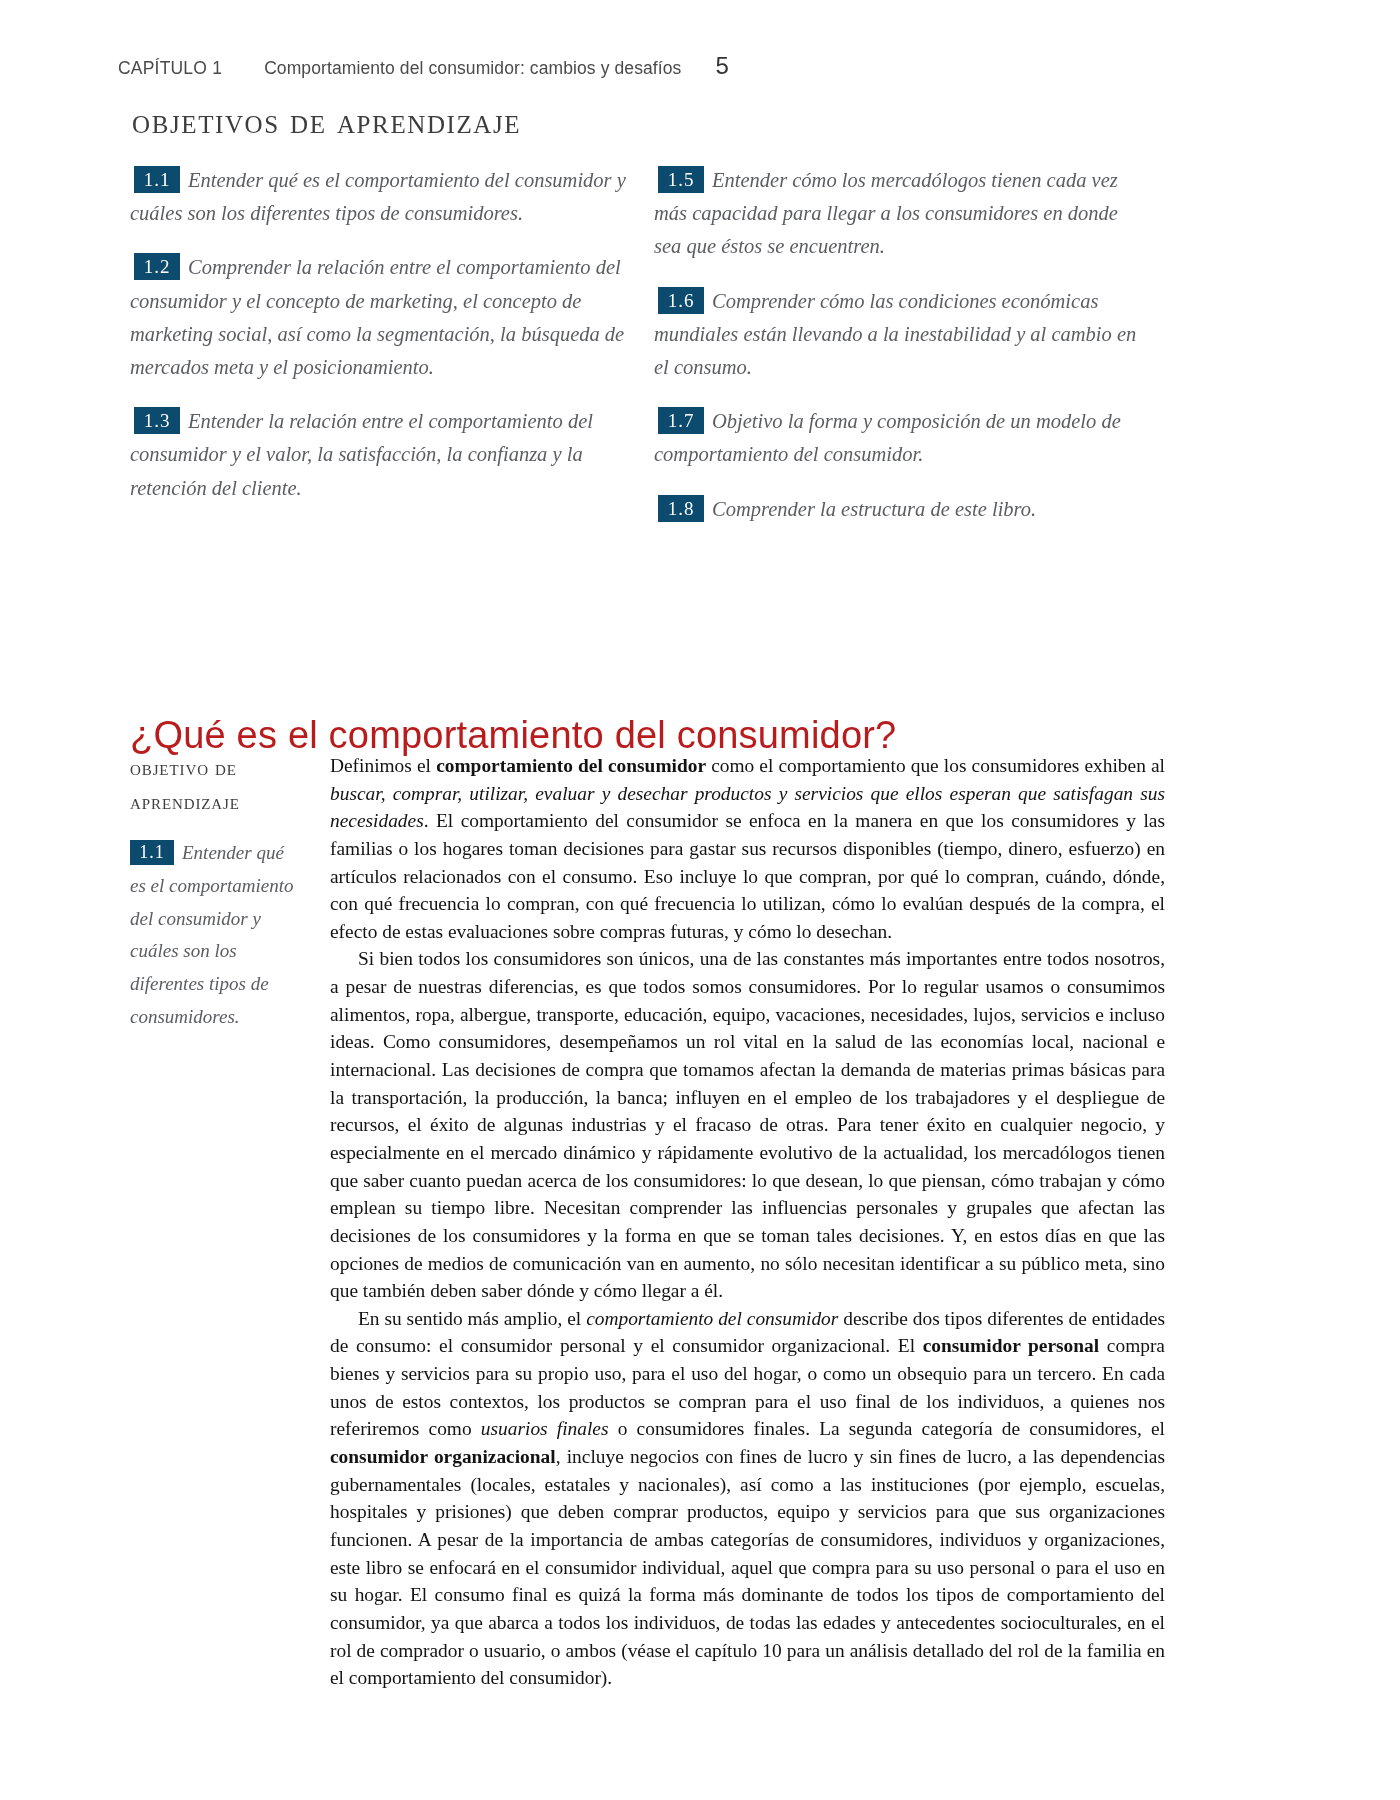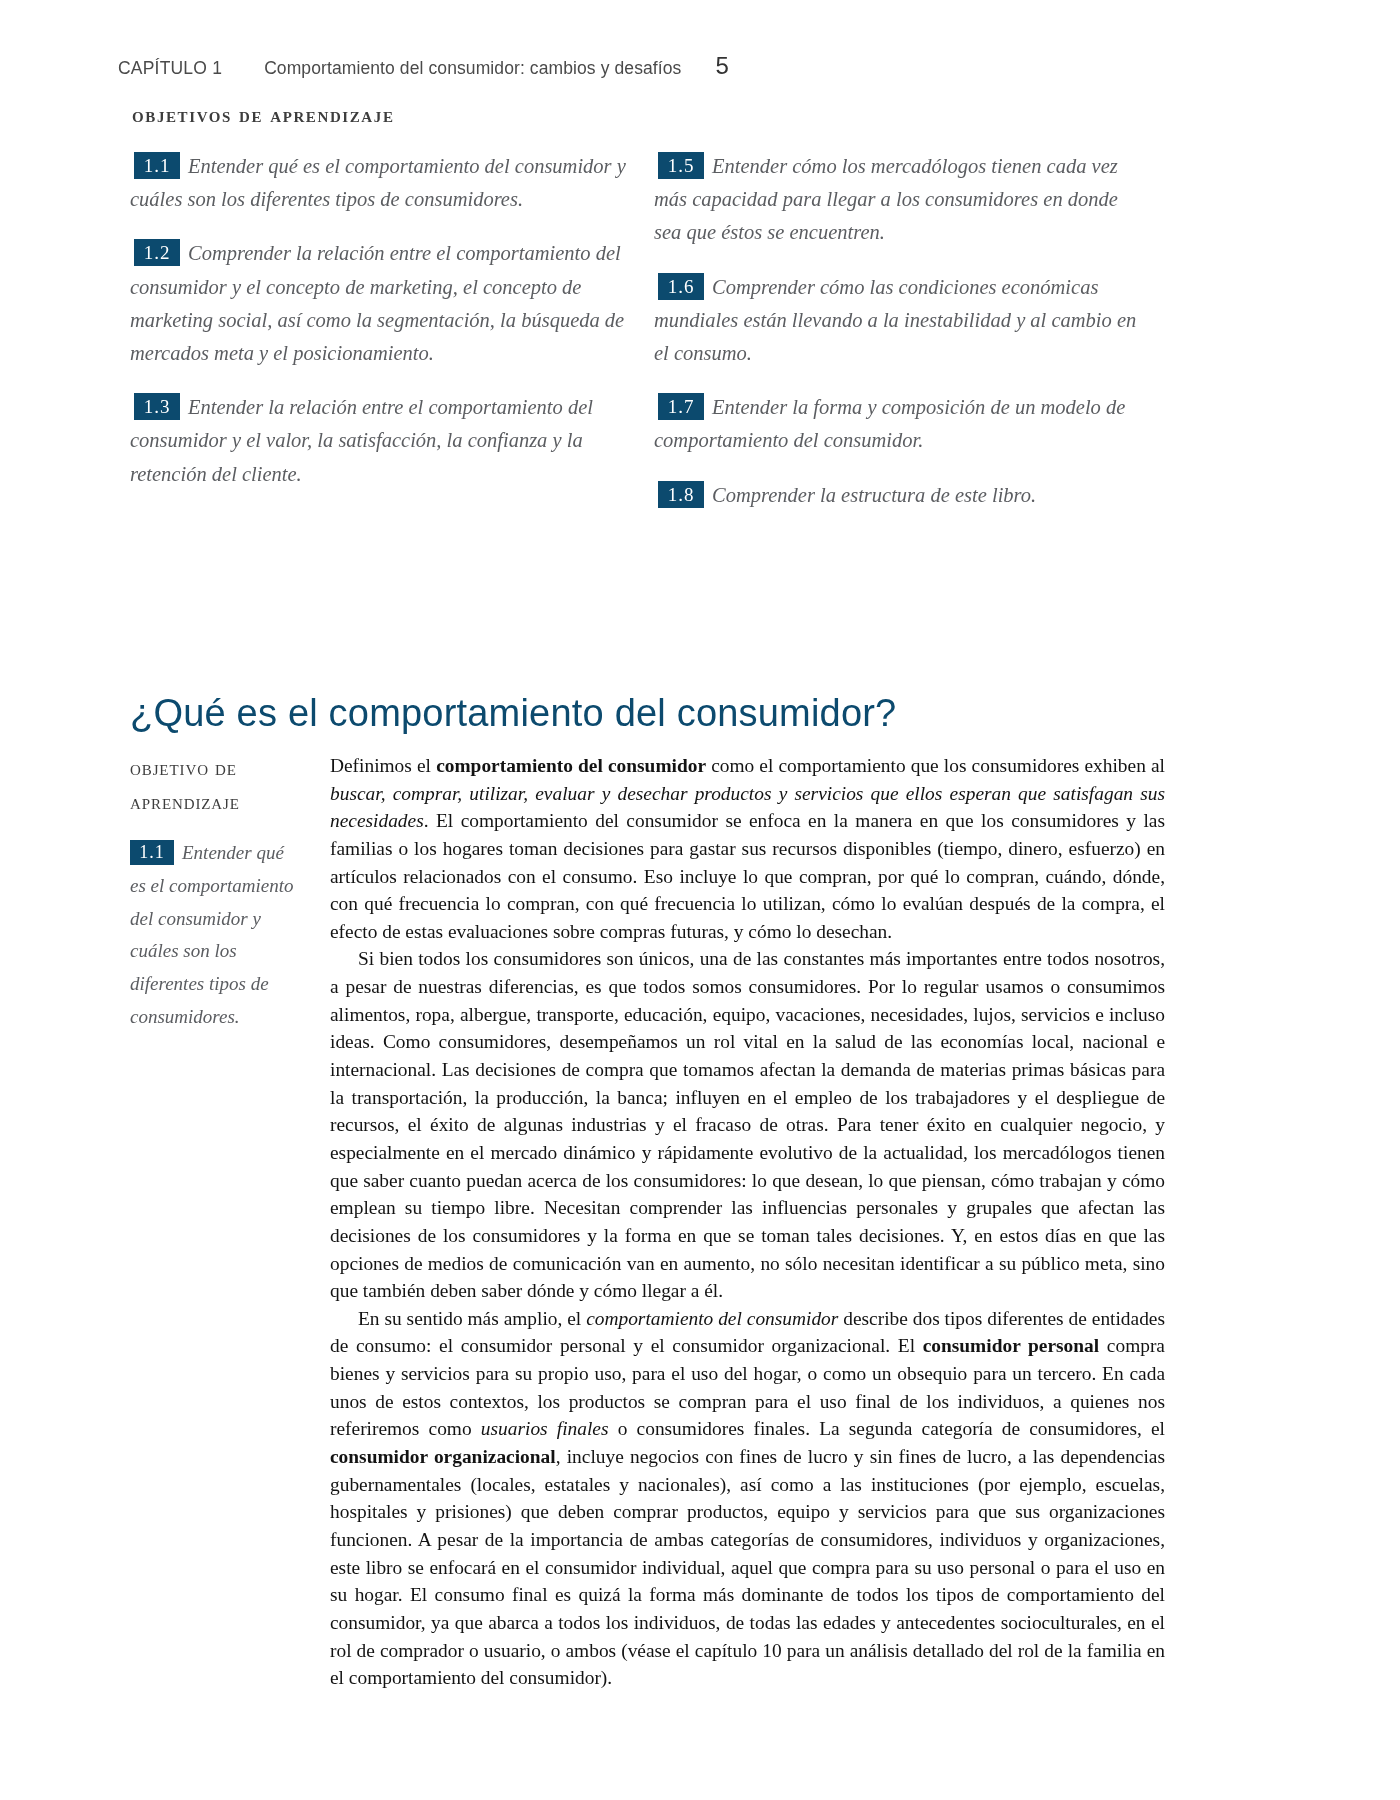--- a/index.html
+++ b/index.html
@@ -45,27 +45,27 @@
 
   
   .objectives {
     position: absolute;
     top: 102px;
     left: 130px;
     width: 1020px;
   }
   .objectives-title {
     font-family: "Liberation Serif", "DejaVu Serif", serif;
-    font-size: 22px;
+    font-size: 35px;
     color: #3d3d3d;
     letter-spacing: 1.6px;
     font-variant: small-caps;
     text-transform: lowercase;
     margin: 0 0 22px 2px;
-    font-weight: 700;
+    font-weight: 400;
   }
   .objectives-title::first-letter { font-size: 1em; }
 
   .obj-columns {
     display: flex;
     gap: 28px;
   }
   .obj-col {
     width: 496px;
   }
@@ -94,26 +94,26 @@
     font-variant: small-caps;
     text-transform: lowercase;
     font-size: 19px;
     letter-spacing: 1px;
     text-indent: 0;
   }
 
   
   .section-heading {
     position: absolute;
-    top: 692px;
+    top: 714px;
     left: 130px;
     font-family: "Liberation Sans", "DejaVu Sans", sans-serif;
     font-weight: 300;
     font-size: 38px;
-    color: #0c4a6e;
+    color: #b91c1c;
     letter-spacing: 0.2px;
   }
 
   
   .body-area {
     position: absolute;
     top: 752px;
     left: 130px;
     width: 1035px;
     display: flex;
@@ -199,21 +199,21 @@
     </div>
 
     <div class="obj-col">
       <div class="obj-item">
         <span class="obj-badge">1.5</span><span>Entender cómo los mercadólogos tienen cada vez más capacidad para llegar a los consumidores en donde sea que éstos se encuentren.</span>
       </div>
       <div class="obj-item">
         <span class="obj-badge">1.6</span><span>Comprender cómo las condiciones económicas mundiales están llevando a la inestabilidad y al cambio en el consumo.</span>
       </div>
       <div class="obj-item">
-        <span class="obj-badge">1.7</span><span>Entender la forma y composición de un modelo de comportamiento del consumidor.</span>
+        <span class="obj-badge">1.7</span><span>Objetivo la forma y composición de un modelo de comportamiento del consumidor.</span>
       </div>
       <div class="obj-item">
         <span class="obj-badge">1.8</span><span>Comprender la estructura de este libro.</span>
       </div>
     </div>
 
   </div>
 </div>
 
 <div class="section-heading">¿Qué es el comportamiento del consumidor?</div>

